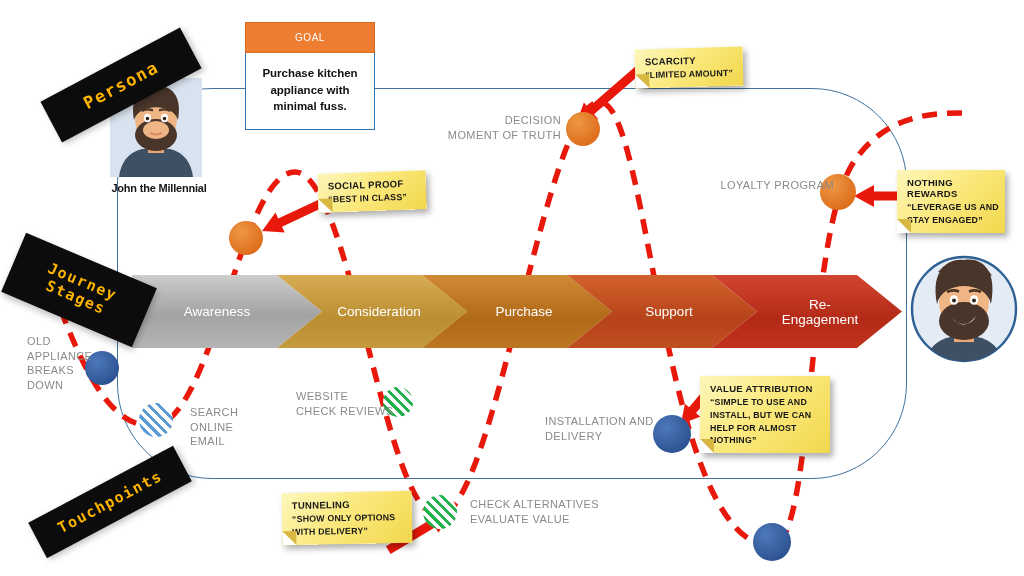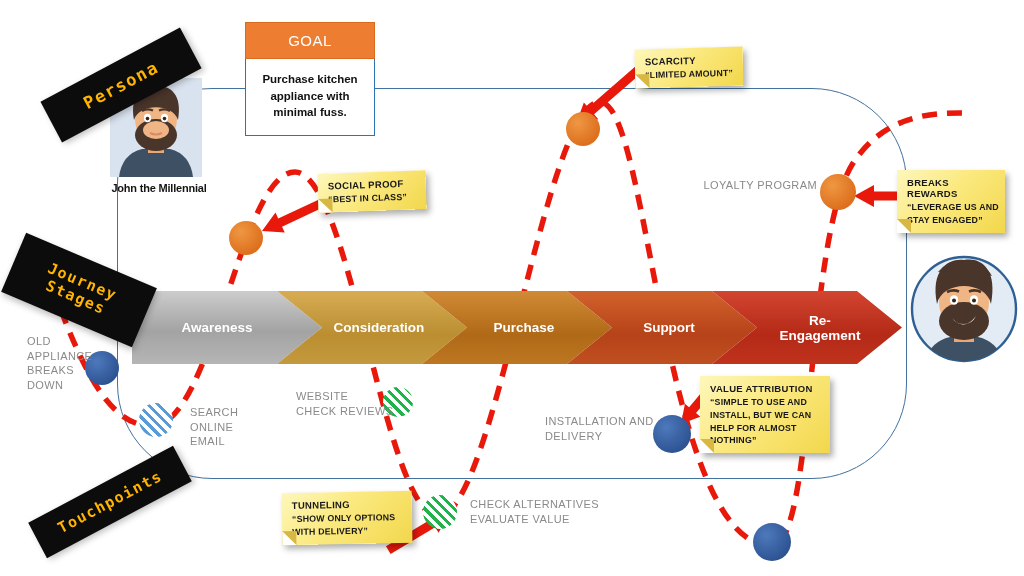--- a/index.html
+++ b/index.html
@@ -9,22 +9,22 @@
   
   #journey-frame{position:absolute;left:117px;top:88px;width:788px;height:389px;
     border:1.5px solid #41719c;border-radius:95px;background:transparent;}
 
   
   #curve-layer{position:absolute;left:0;top:0;width:1024px;height:576px;z-index:2;pointer-events:none;}
 
   
   .stage-chevron{position:absolute;top:275px;height:73px;width:190px;z-index:3;
     display:flex;align-items:center;justify-content:center;
-    color:#fff;font-weight:bold;font-size:13.5px;text-align:center;
-    clip-path:polygon(0 0,145px 0,100% 50%,145px 100%,0 100%,45px 50%);margin-top:16px;}
+    color:#fff;font-weight:normal;font-size:13.5px;text-align:center;
+    clip-path:polygon(0 0,145px 0,100% 50%,145px 100%,0 100%,45px 50%);}
   .stage-chevron.first{clip-path:polygon(0 0,145px 0,100% 50%,145px 100%,0 100%);}
   .stage-chevron span{padding-left:28px;padding-right:14px;display:inline-block;}
   .stage-chevron.first span{padding-left:0;padding-right:20px;}
   .stage-chevron.wrap span{max-width:96px;padding-left:34px;padding-right:8px;}
   .g-aware{background:linear-gradient(180deg,#cccccc 0%,#a3a3a3 55%,#b5b5b5 100%);}
   .g-consider{background:linear-gradient(180deg,#d7ac53 0%,#ba8e31 60%,#c49a3e 100%);}
   .g-purchase{background:linear-gradient(180deg,#d18a35 0%,#b06916 60%,#bd7722 100%);}
   .g-support{background:linear-gradient(180deg,#d2622c 0%,#b64319 60%,#c04f20 100%);}
   .g-reengage{background:linear-gradient(180deg,#d24530 0%,#b42a17 60%,#c0331d 100%);}
 
@@ -33,21 +33,21 @@
     font-family:"DejaVu Sans Mono",monospace;font-weight:bold;
     display:flex;align-items:center;justify-content:center;flex-direction:column;
     box-shadow:2px 3px 6px rgba(0,0,0,.25);letter-spacing:1.5px;}
   #banner-persona{left:42px;top:62px;width:158px;height:46px;font-size:17px;transform:rotate(-28deg);}
   #banner-journey{left:8px;top:258px;width:142px;height:64px;font-size:15px;line-height:1.15;transform:rotate(23deg);}
   #banner-touchpoints{left:28px;top:482px;width:164px;height:40px;font-size:15px;transform:rotate(-28deg);}
 
   
   #goal-box{position:absolute;left:245px;top:22px;width:130px;z-index:5;}
   #goal-header{background:#ed7d31;border:1px solid #d8problem;border:1px solid #d96a20;color:#fff;
-    text-align:center;font-size:15px;letter-spacing:.5px;padding:9px 17px;}
+    text-align:center;font-size:10px;letter-spacing:.5px;padding:9px 17px;}
   #goal-body{background:#fff;border:1.5px solid #2e74b5;border-top:none;color:#111;
     font-weight:bold;font-size:11.5px;text-align:center;padding:12px 8px 14px 8px;line-height:1.45;}
 
   
   #persona-avatar{position:absolute;left:110px;top:78px;width:92px;height:99px;z-index:5;}
   #persona-name{position:absolute;left:84px;top:182px;width:150px;text-align:center;z-index:5;
     color:#141414;font-weight:bold;font-size:11px;letter-spacing:-.2px;}
   
   #end-avatar{position:absolute;left:908px;top:252px;width:112px;height:114px;z-index:5;}
 
@@ -186,21 +186,21 @@
 
   <div class="note" id="note-scarcity">
     <div class="nt">SCARCITY</div>
     <div class="nq">“LIMITED AMOUNT”</div>
   </div>
   <div class="note" id="note-social">
     <div class="nt">SOCIAL PROOF</div>
     <div class="nq">“BEST IN CLASS”</div>
   </div>
   <div class="note" id="note-unlock">
-    <div class="nt">BREAKS REWARDS</div>
+    <div class="nt">NOTHING REWARDS</div>
     <div class="nq">“LEVERAGE US AND STAY ENGAGED”</div>
   </div>
   <div class="note" id="note-value">
     <div class="nt">VALUE ATTRIBUTION</div>
     <div class="nq">“SIMPLE TO USE AND INSTALL, BUT WE CAN HELP FOR ALMOST NOTHING”</div>
   </div>
   <div class="note" id="note-tunneling">
     <div class="nt">TUNNELING</div>
     <div class="nq">“SHOW ONLY OPTIONS WITH DELIVERY”</div>
   </div>
@@ -208,21 +208,25 @@
   <div class="dot orange" style="left:229px;top:221px;width:34px;height:34px"></div>
   <div class="dot orange" style="left:566px;top:112px;width:34px;height:34px"></div>
   <div class="dot orange" style="left:820px;top:174px;width:36px;height:36px"></div>
   <div class="dot blue" style="left:85px;top:351px;width:34px;height:34px"></div>
   <div class="dot blue" style="left:653px;top:415px;width:38px;height:38px"></div>
   <div class="dot blue" style="left:753px;top:523px;width:38px;height:38px"></div>
   <div class="dot stripes-blue" style="left:139px;top:403px;width:34px;height:34px"></div>
   <div class="dot stripes-green" style="left:383px;top:387px;width:30px;height:30px"></div>
   <div class="dot stripes-green" style="left:423px;top:495px;width:34px;height:34px"></div>
 
-  <div class="lbl r" style="left:687px;top:178px;width:130px">
+  <div class="lbl r" style="left:435px;top:113px;width:126px">
+    <div>DECISION</div>
+    <div>MOMENT OF TRUTH</div>
+    </div>
+  <div class="lbl r" style="left:704px;top:178px;width:130px">
     <div>LOYALTY PROGRAM</div>
     </div>
   <div class="lbl" style="left:27px;top:334px;width:90px">
     <div>OLD</div>
     <div>APPLIANCE</div>
     <div>BREAKS</div>
     <div>DOWN</div>
     </div>
   <div class="lbl" style="left:190px;top:405px;width:80px">
     <div>SEARCH</div>

